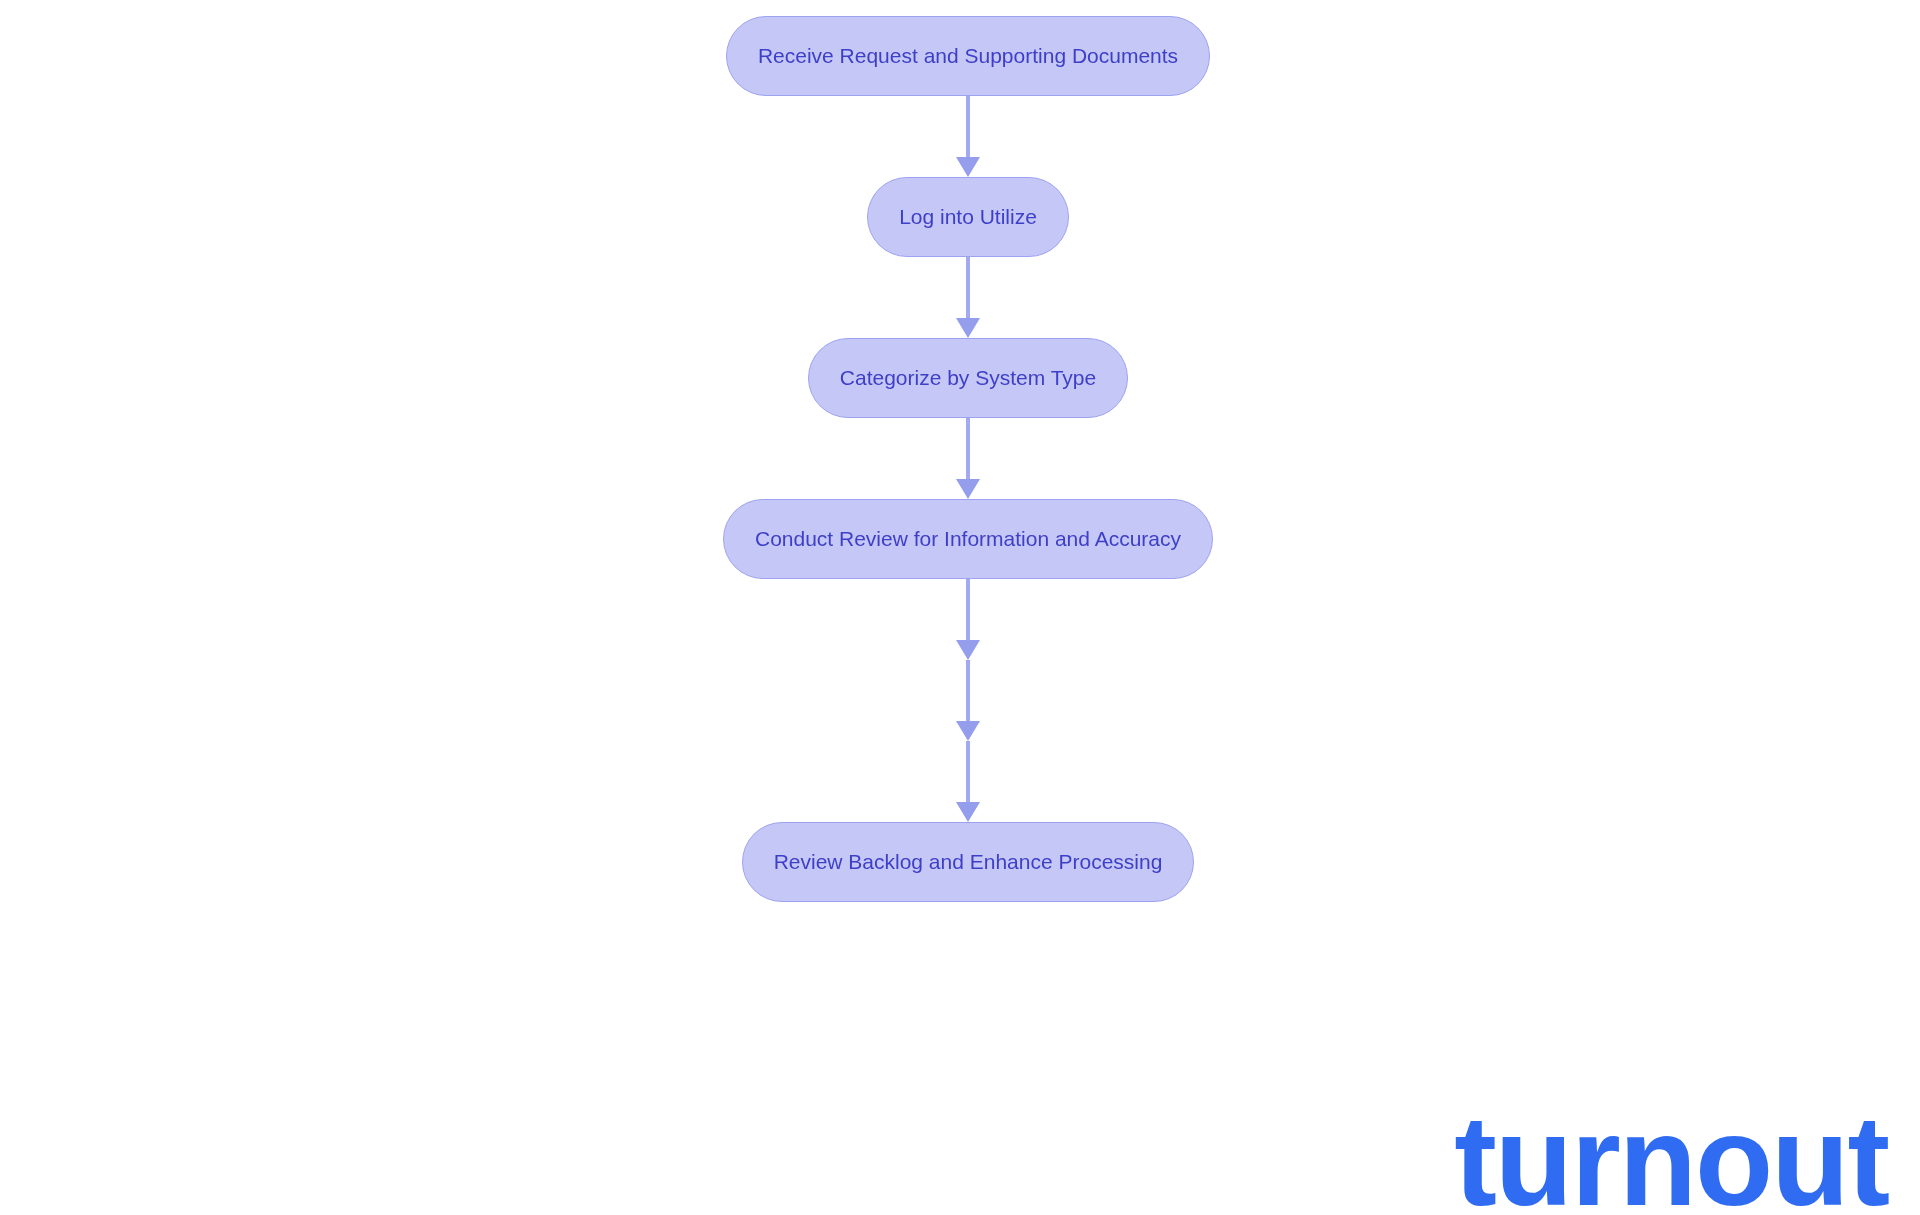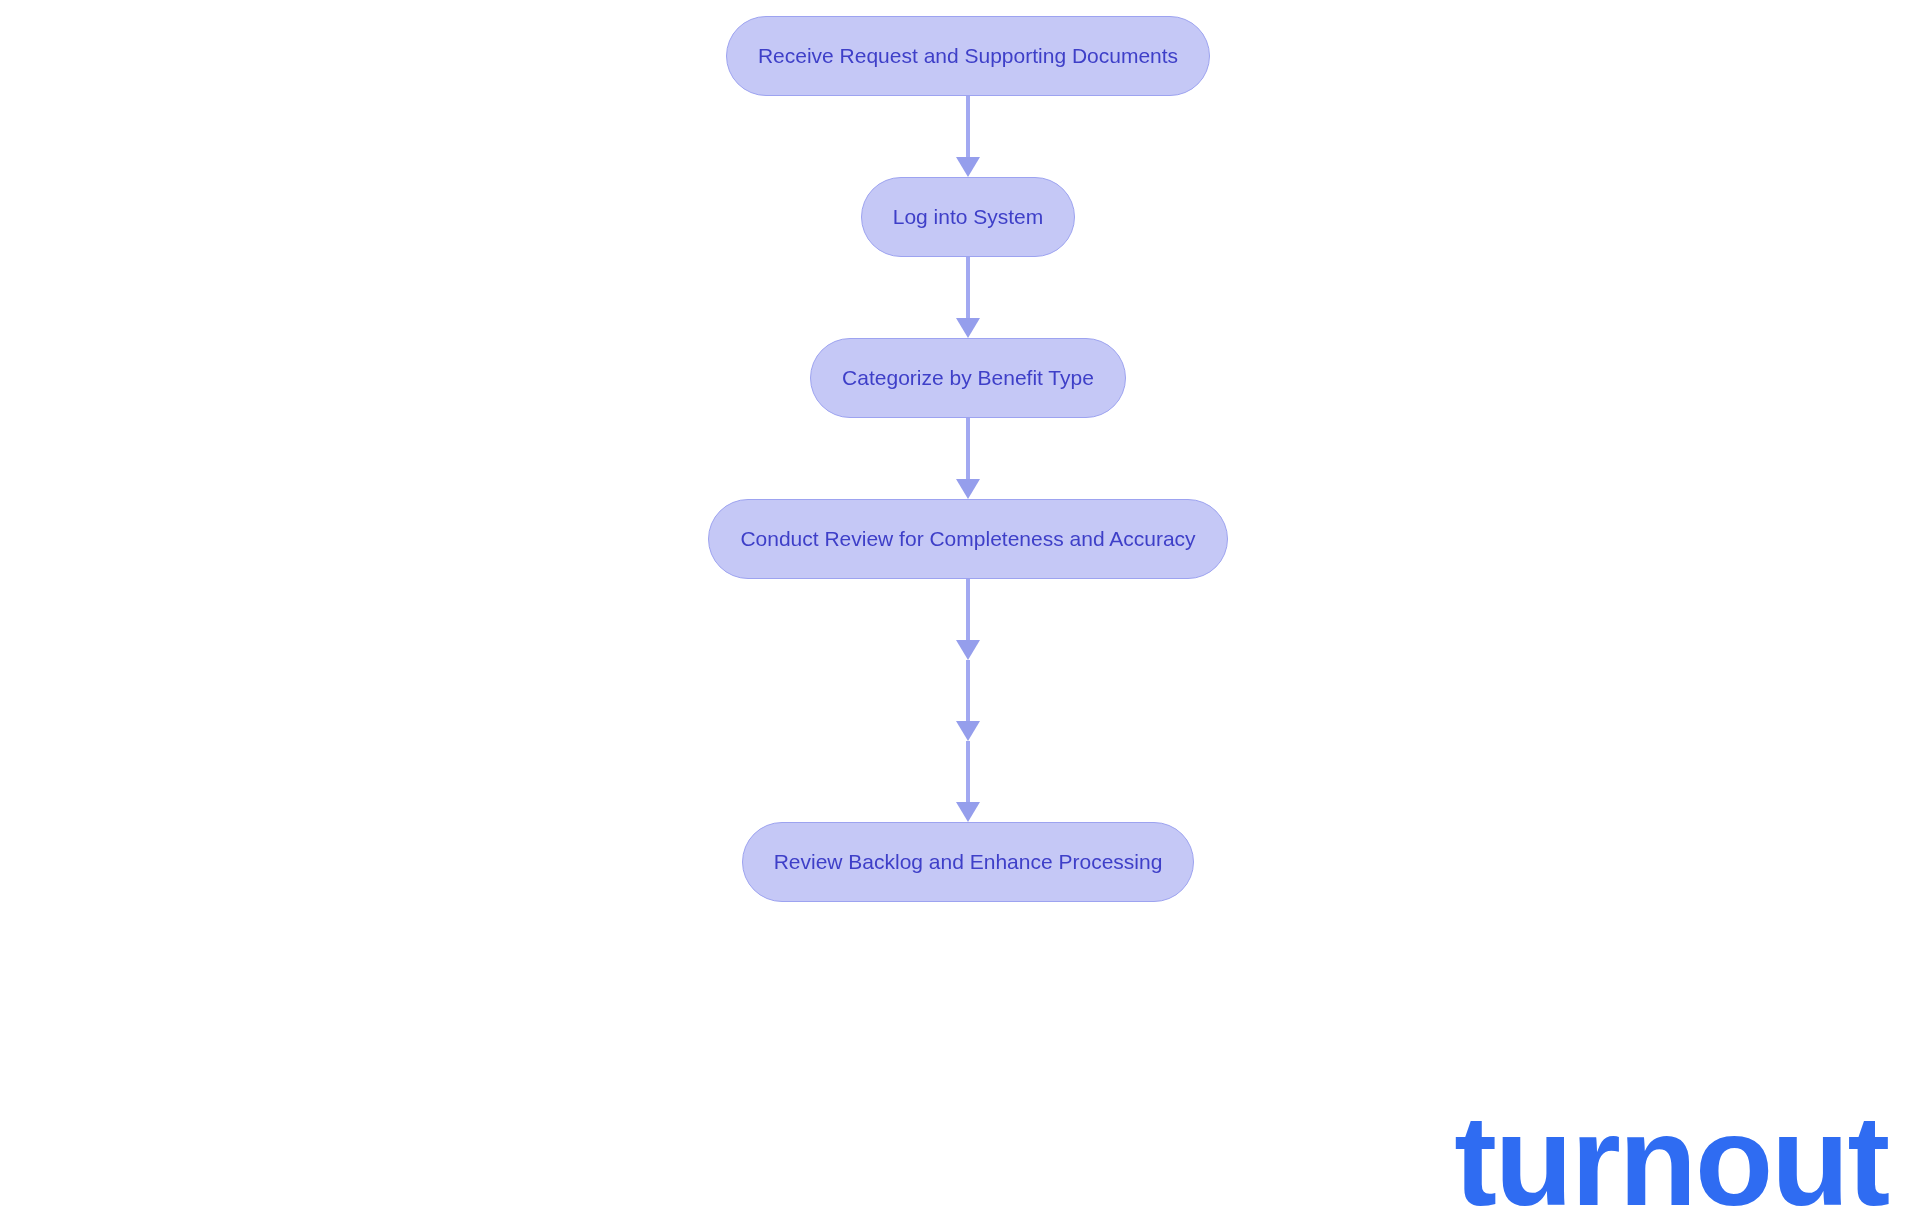--- a/index.html
+++ b/index.html
@@ -78,39 +78,39 @@
     <div class="node">
       <span>Receive Request and Supporting Documents</span>
     </div>
 
     <div class="connector">
       <div class="line"></div>
       <div class="head"></div>
     </div>
 
     <div class="node">
-      <span>Log into System</span>
+      <span>Log into Utilize</span>
     </div>
 
     <div class="connector">
       <div class="line"></div>
       <div class="head"></div>
     </div>
 
     <div class="node">
-      <span>Categorize by Benefit Type</span>
+      <span>Categorize by System Type</span>
     </div>
 
     <div class="connector">
       <div class="line"></div>
       <div class="head"></div>
     </div>
 
     <div class="node">
-      <span>Conduct Review for Completeness and Accuracy</span>
+      <span>Conduct Review for Information and Accuracy</span>
     </div>
 
     <div class="connector">
       <div class="line"></div>
       <div class="head"></div>
     </div>
 
 
     <div class="connector">
       <div class="line"></div>

